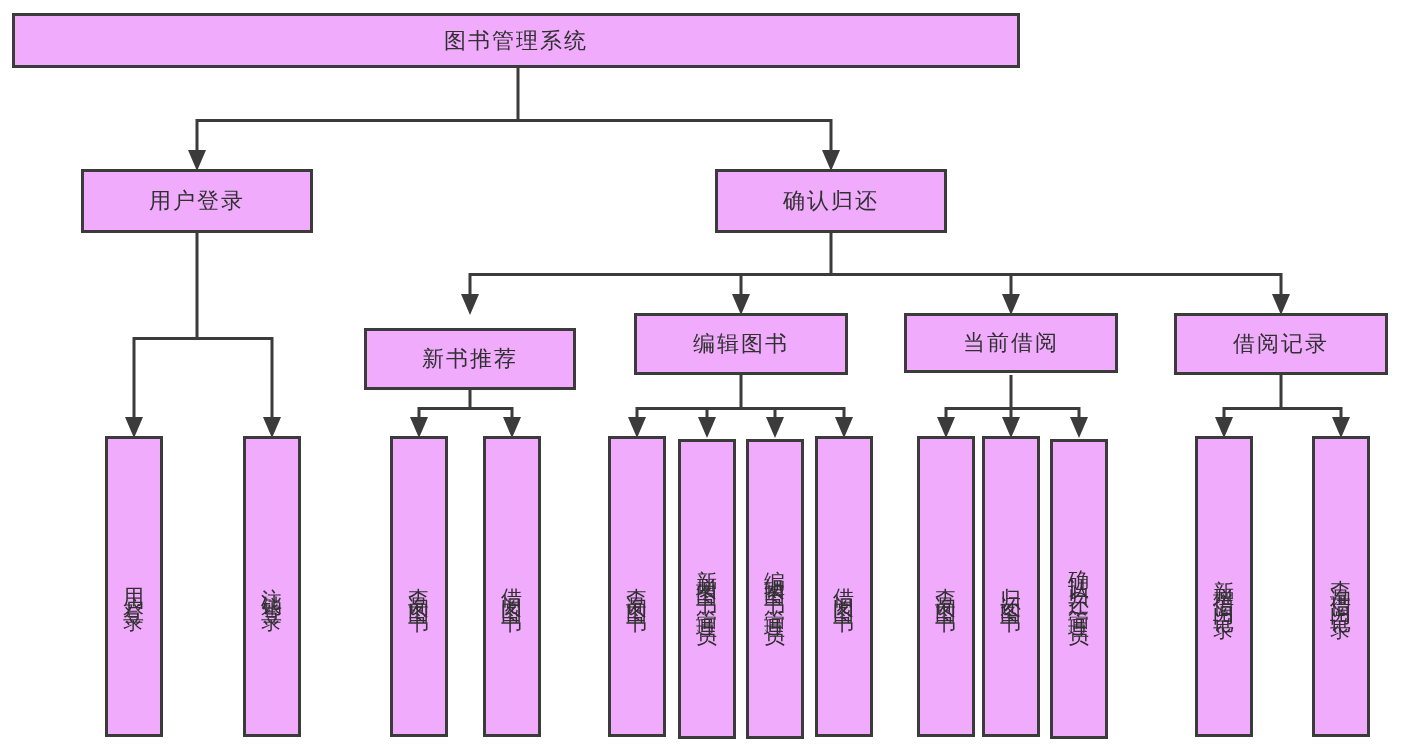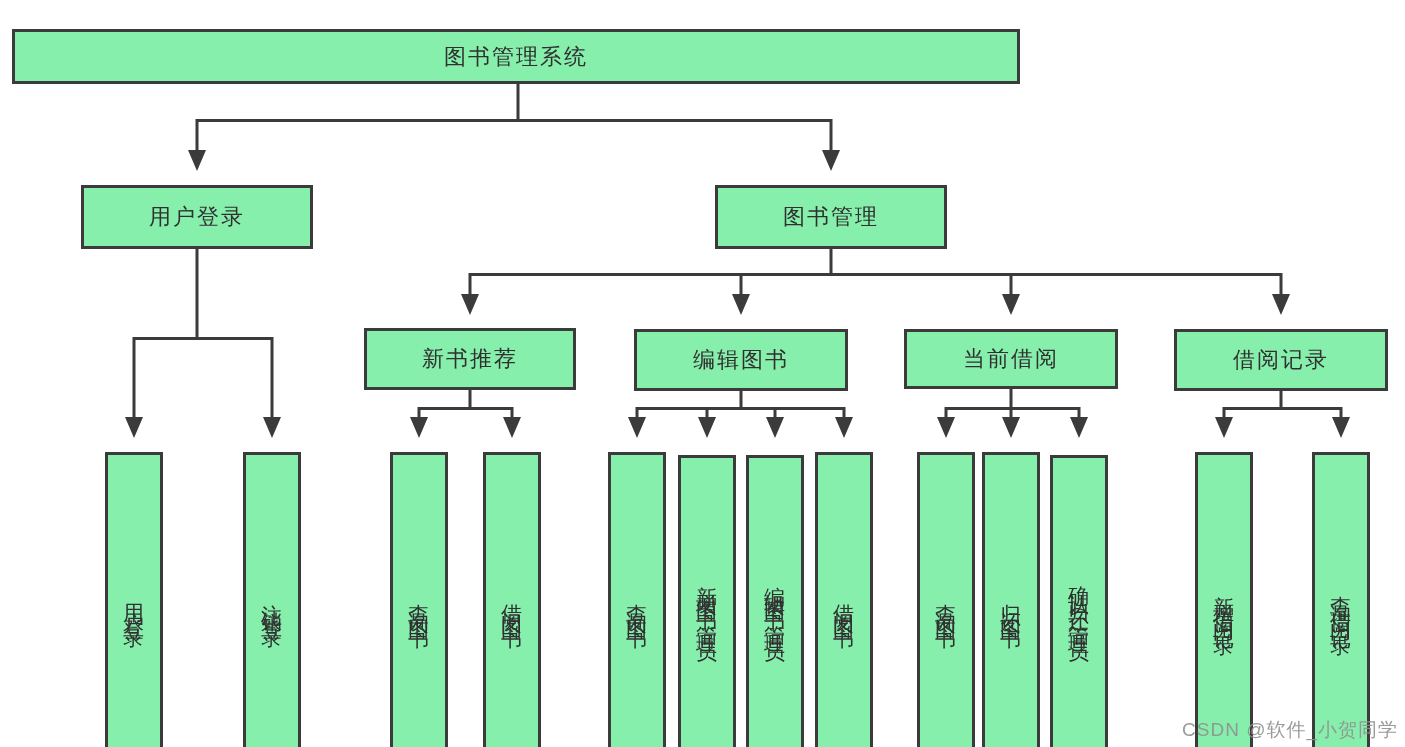--- a/index.html
+++ b/index.html
@@ -18,27 +18,26 @@
   .connectors {
     position: absolute;
     left: 0; top: 0;
     width: 1405px;
     height: 747px;
   }
   .box {
     position: absolute;
     box-sizing: border-box;
     border: 3px solid #3b3b3b;
-    background: #86efac;
+    background: #f0abfc;
     color: #303030;
     display: flex;
     align-items: center;
     justify-content: center;
     line-height: 1;
-    margin-top: 16px;
   }
   .h-box {
     font-size: 22px;
     letter-spacing: 2px;
     white-space: nowrap;
   }
   .v-box {
     writing-mode: vertical-rl;
     text-orientation: mixed;
     font-size: 21px;
@@ -88,23 +87,23 @@
       M125 417h18l-9 21z  M263 417h18l-9 21z
       M410 417h18l-9 21z  M503 417h18l-9 21z
       M628 417h18l-9 21z  M698 417h18l-9 21z  M766 417h18l-9 21z  M835 417h18l-9 21z
       M937 417h18l-9 21z  M1002 417h18l-9 21z  M1070 417h18l-9 21z
       M1215 417h18l-9 21z M1332 417h18l-9 21z"></path>
   </svg>
 
   <div class="box h-box" style="left:12px; top:13px; width:1008px; height:55px">图书管理系统</div>
 
   <div class="box h-box" style="left:81px; top:169px; width:232px; height:64px">用户登录</div>
-  <div class="box h-box" style="left:715px; top:169px; width:232px; height:64px">图书管理</div>
+  <div class="box h-box" style="left:715px; top:169px; width:232px; height:64px">确认归还</div>
 
-  <div class="box h-box" style="left:364px; top:312px; width:212px; height:62px">新书推荐</div>
+  <div class="box h-box" style="left:364px; top:328px; width:212px; height:62px">新书推荐</div>
   <div class="box h-box" style="left:634px; top:313px; width:214px; height:62px">编辑图书</div>
   <div class="box h-box" style="left:904px; top:313px; width:214px; height:60px">当前借阅</div>
   <div class="box h-box" style="left:1174px; top:313px; width:214px; height:62px">借阅记录</div>
 
   <div class="box v-box" style="left:105px; top:436px; width:58px; height:301px">用户登录</div>
   <div class="box v-box" style="left:243px; top:436px; width:58px; height:301px">注销登录</div>
 
   <div class="box v-box" style="left:390px; top:436px; width:58px; height:301px">查询图书</div>
   <div class="box v-box" style="left:483px; top:436px; width:58px; height:301px">借阅图书</div>
 
@@ -113,14 +112,13 @@
   <div class="box v-box" style="left:746px; top:439px; width:58px; height:300px">编辑图书（管理员）</div>
   <div class="box v-box" style="left:815px; top:436px; width:58px; height:301px">借阅图书</div>
 
   <div class="box v-box" style="left:917px; top:436px; width:58px; height:301px">查询图书</div>
   <div class="box v-box" style="left:982px; top:436px; width:58px; height:301px">归还图书</div>
   <div class="box v-box" style="left:1050px; top:439px; width:58px; height:300px">确认归还（管理员）</div>
 
   <div class="box v-box" style="left:1195px; top:436px; width:58px; height:301px">新增借阅记录</div>
   <div class="box v-box" style="left:1312px; top:436px; width:58px; height:301px">查询借阅记录</div>
 
-  <div class="watermark">CSDN @软件_小贺同学</div>
 </div>
 
 </body></html>

